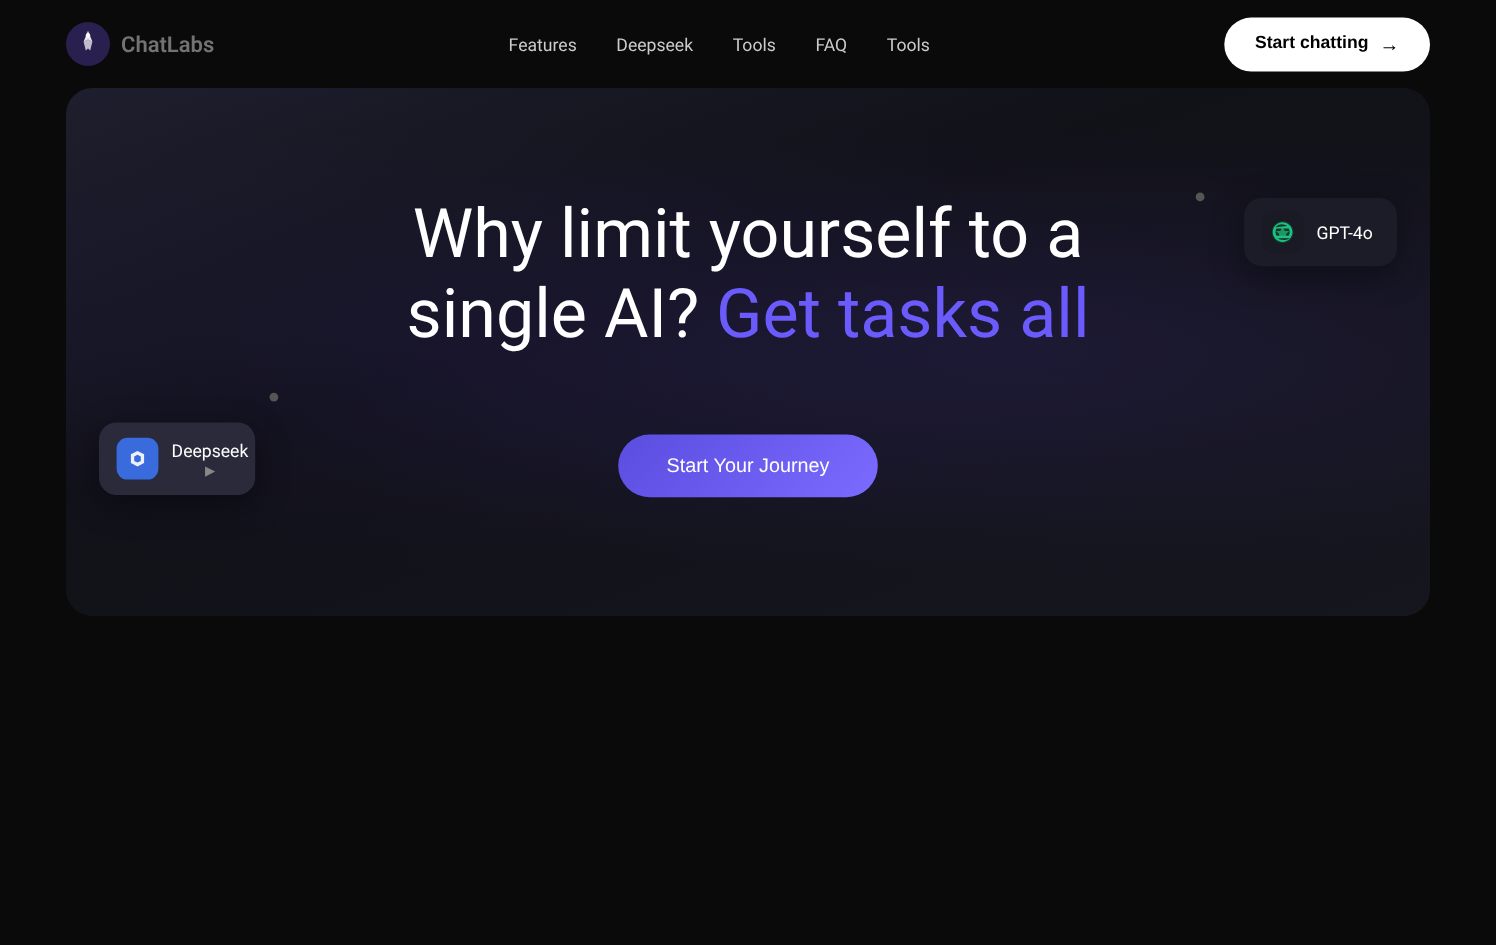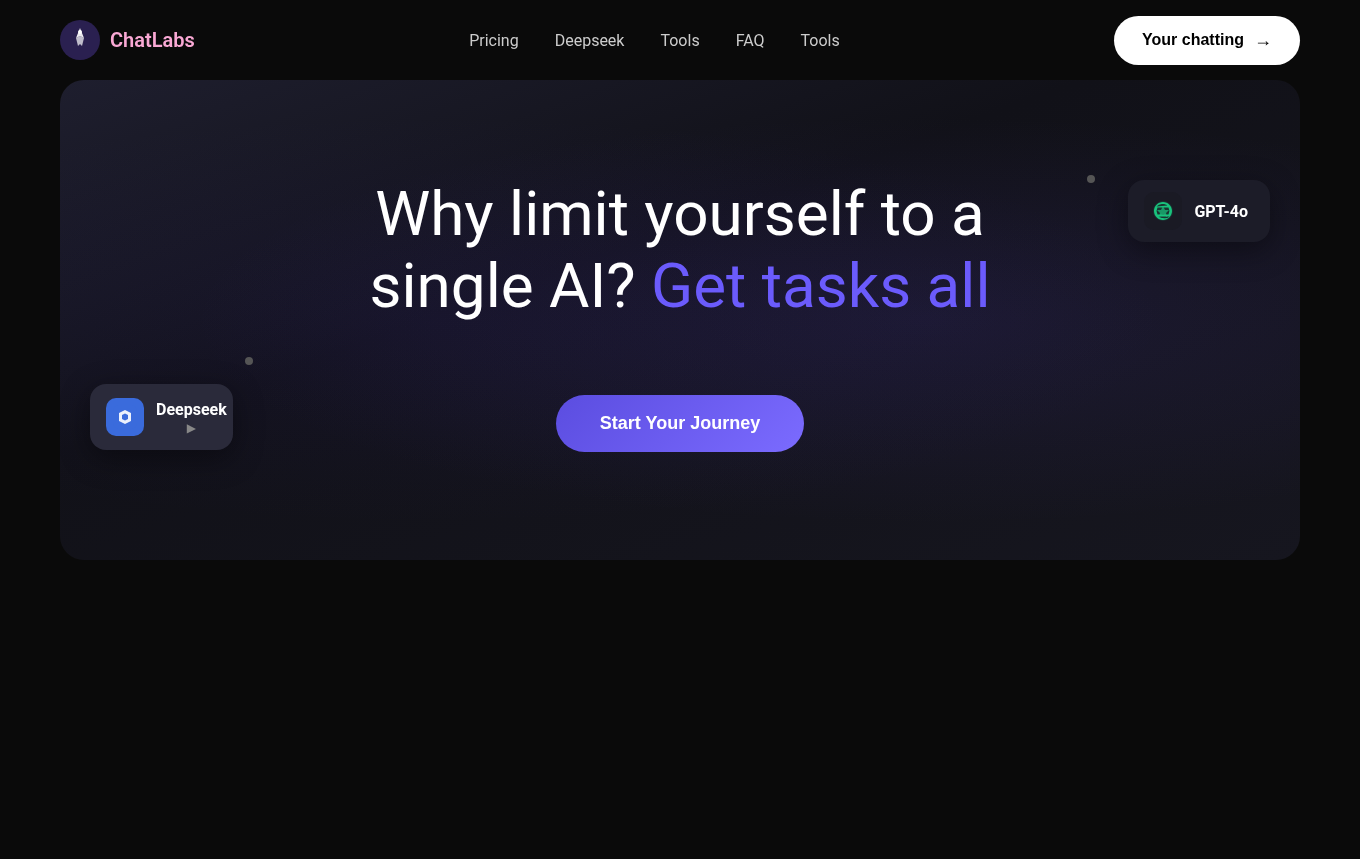--- a/index.html
+++ b/index.html
@@ -37,21 +37,21 @@
 
     .logo-icon {
       width: 40px;
       height: 40px;
       position: relative;
     }
 
     .logo-text {
       font-size: 20px;
       font-weight: 600;
-      color: #f9a8d4;
+      color: #737373;
     }
 
     .nav-links {
       display: flex;
       align-items: center;
       gap: 36px;
     }
 
     .nav-link {
       color: #cccccc;
@@ -140,21 +140,21 @@
     }
 
     .hero-cta {
       display: inline-block;
       background: linear-gradient(135deg, #5b4de0, #7b6bff);
       color: #ffffff;
       border: none;
       border-radius: 50px;
       padding: 18px 44px;
       font-size: 18px;
-      font-weight: 700;
+      font-weight: 400;
       cursor: pointer;
       position: relative;
       z-index: 2;
       transition: transform 0.2s, opacity 0.2s;
       margin-top: 46px;
     }
 
     
     .floating-card {
       position: absolute;
@@ -194,21 +194,21 @@
     .deepseek-icon-bg {
       background: #3a6bdc;
     }
 
     .gpt-icon-bg {
       background: #1a1a24;
     }
 
     .card-name {
       font-size: 16px;
-      font-weight: 700;
+      font-weight: 400;
       color: #ffffff;
     }
 
     .card-play {
       font-size: 12px;
       color: #888;
       margin-top: 2px;
     }
 
     
@@ -246,29 +246,29 @@
         <circle cx="20" cy="20" r="20" fill="#2a2050"></circle>
         <path d="M20 8 L24 18 L20 16 L16 18 Z" fill="white" opacity="0.9"></path>
         <path d="M20 16 L24 18 L22 26 L20 24 L18 26 L16 18 Z" fill="white" opacity="0.7"></path>
         <circle cx="20" cy="12" r="2" fill="white" opacity="0.95"></circle>
       </svg>
     </div>
     <span class="logo-text">ChatLabs</span>
   </div>
 
   <div class="nav-links">
-    <a class="nav-link">Pricing</a>
+    <a class="nav-link">Features</a>
     <a class="nav-link">Deepseek</a>
     <a class="nav-link">Tools</a>
     <a class="nav-link">FAQ</a>
     <a class="nav-link">Tools</a>
   </div>
 
   <button class="cta-button">
-    <span>Your chatting</span>
+    <span>Start chatting</span>
     <span class="arrow-icon">→</span>
   </button>
 </nav>
 
 <section class="hero-section">
 
   <div class="dot dot-left"></div>
 
   <div class="dot dot-right"></div>
 

